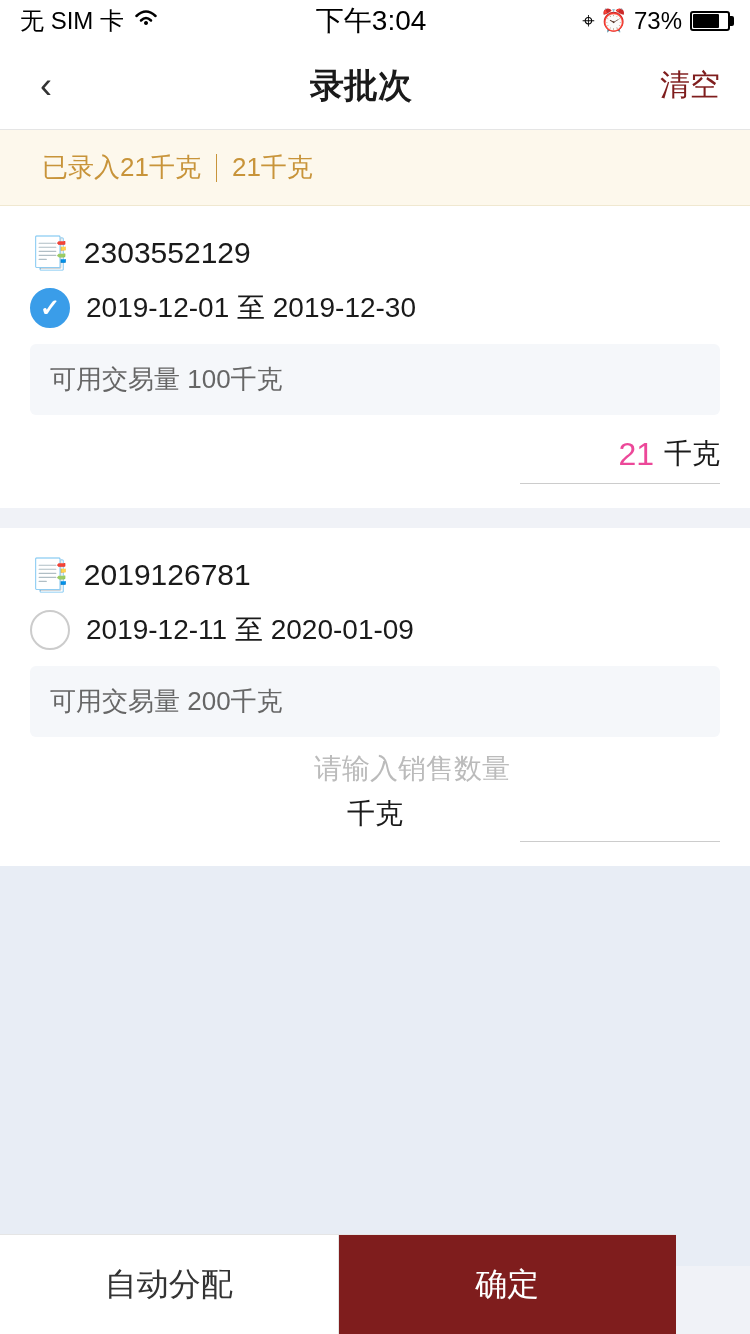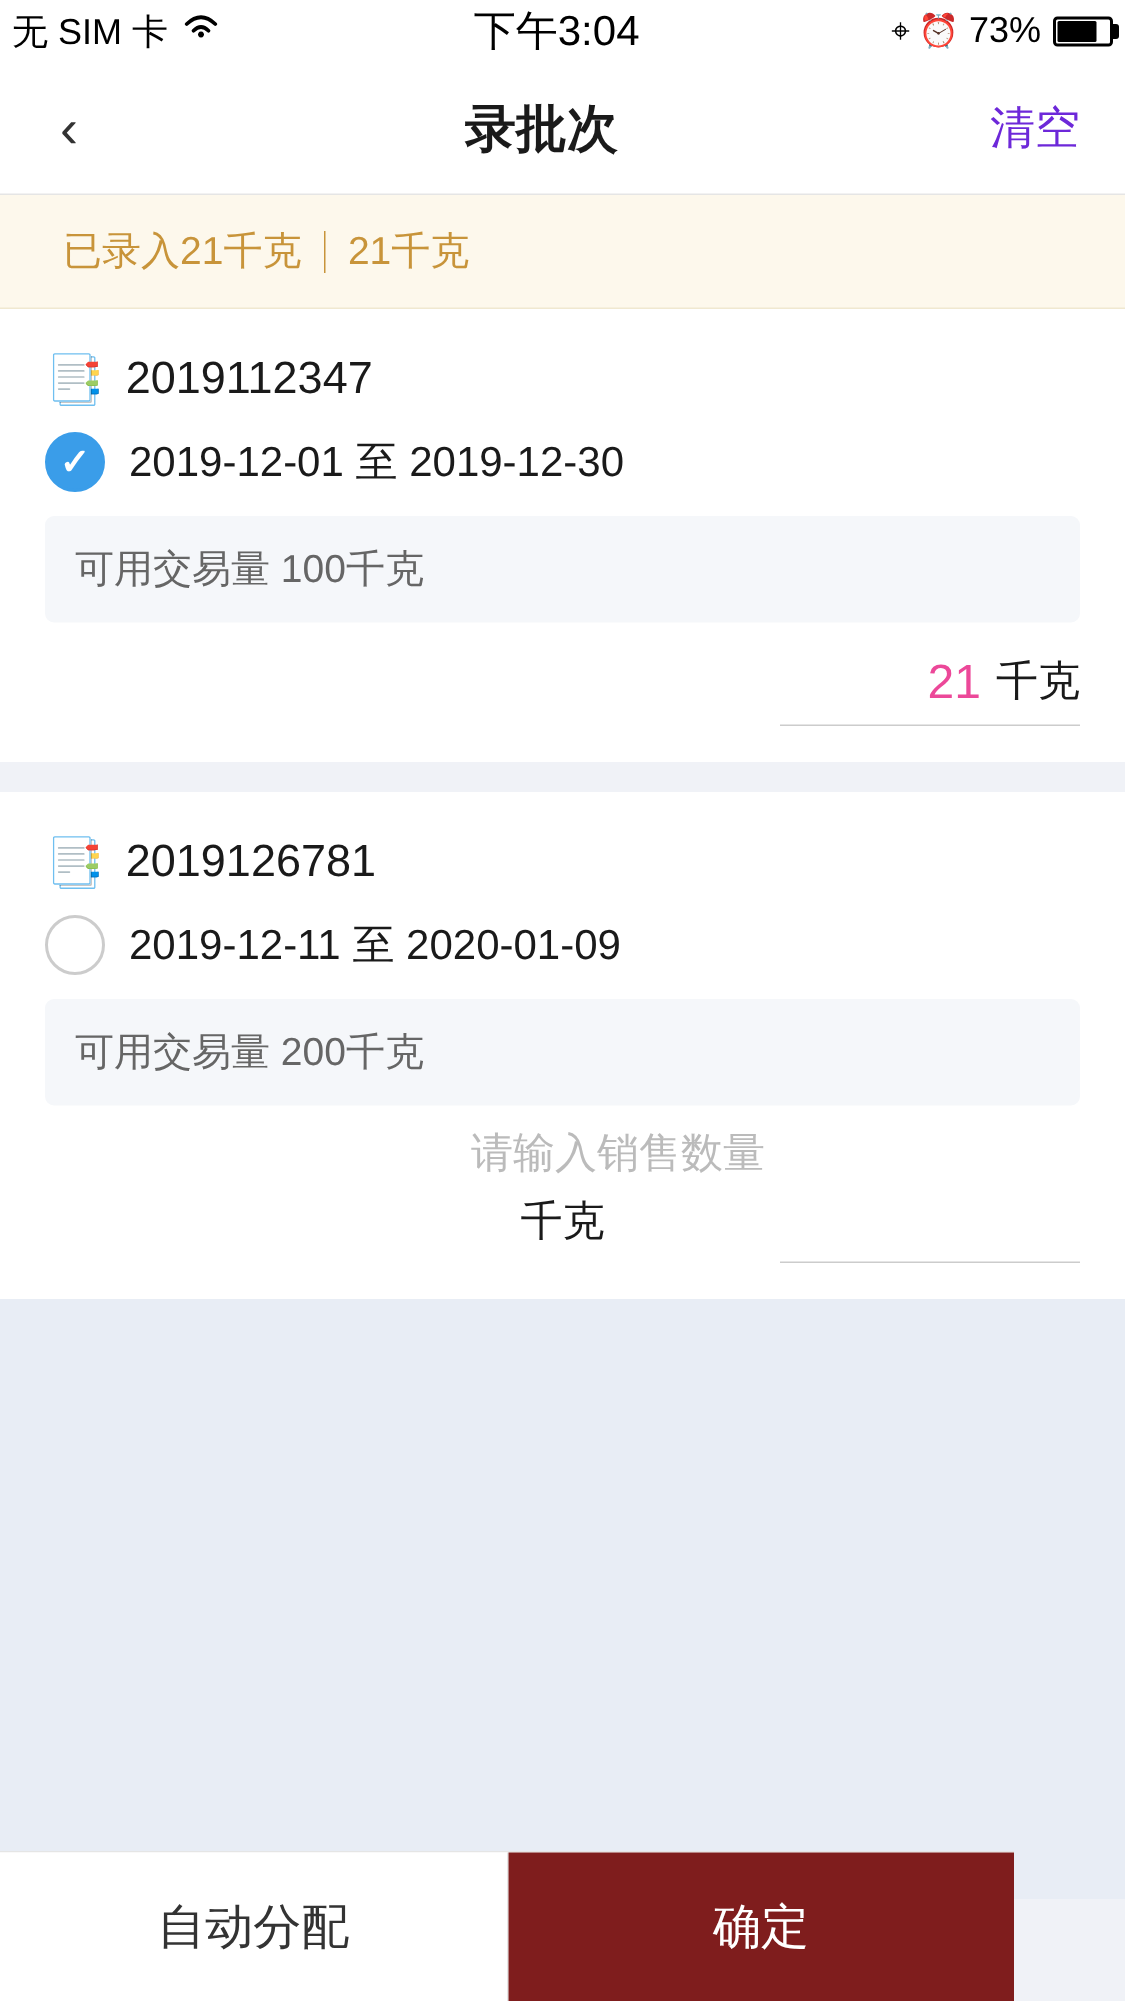--- a/index.html
+++ b/index.html
@@ -14,21 +14,21 @@
     }
 
     
     .status-bar {
       width: 100%;
       height: 42px;
       background: #fff;
       display: flex;
       align-items: center;
       justify-content: space-between;
-      padding: 0 8px;
+      padding: 0 20px;
       font-size: 26px;
     }
     .status-left {
       display: flex;
       align-items: center;
       gap: 8px;
       font-size: 24px;
       color: #000;
     }
     .status-center {
@@ -90,21 +90,21 @@
       cursor: pointer;
       padding: 10px;
     }
     .nav-title {
       font-size: 34px;
       font-weight: 600;
       color: #1a1a1a;
     }
     .nav-clear {
       font-size: 30px;
-      color: #6d28d9;
+      color: #7f1d1d;
       cursor: pointer;
     }
 
     
     .info-banner {
       width: 100%;
       background: #fdf8ec;
       padding: 20px 42px;
       display: flex;
       align-items: center;
@@ -326,21 +326,21 @@
 
 <div class="info-banner">
   <span class="info-text">已录入21千克</span>
   <div class="info-divider"></div>
   <span class="info-text">21千克</span>
 </div>
 
 <div class="batch-item card">
   <div class="batch-header">
     <span class="batch-icon">📑</span>
-    <span class="batch-id">2019112347</span>
+    <span class="batch-id">2303552129</span>
   </div>
   <div class="batch-date-row">
     <div class="radio-circle checked"></div>
     <span class="batch-date">2019-12-01 至 2019-12-30</span>
   </div>
   <div class="batch-available">可用交易量 100千克</div>
   <div class="quantity-row">
     <span class="quantity-value">21</span>
     <span class="quantity-unit">千克</span>
   </div>

